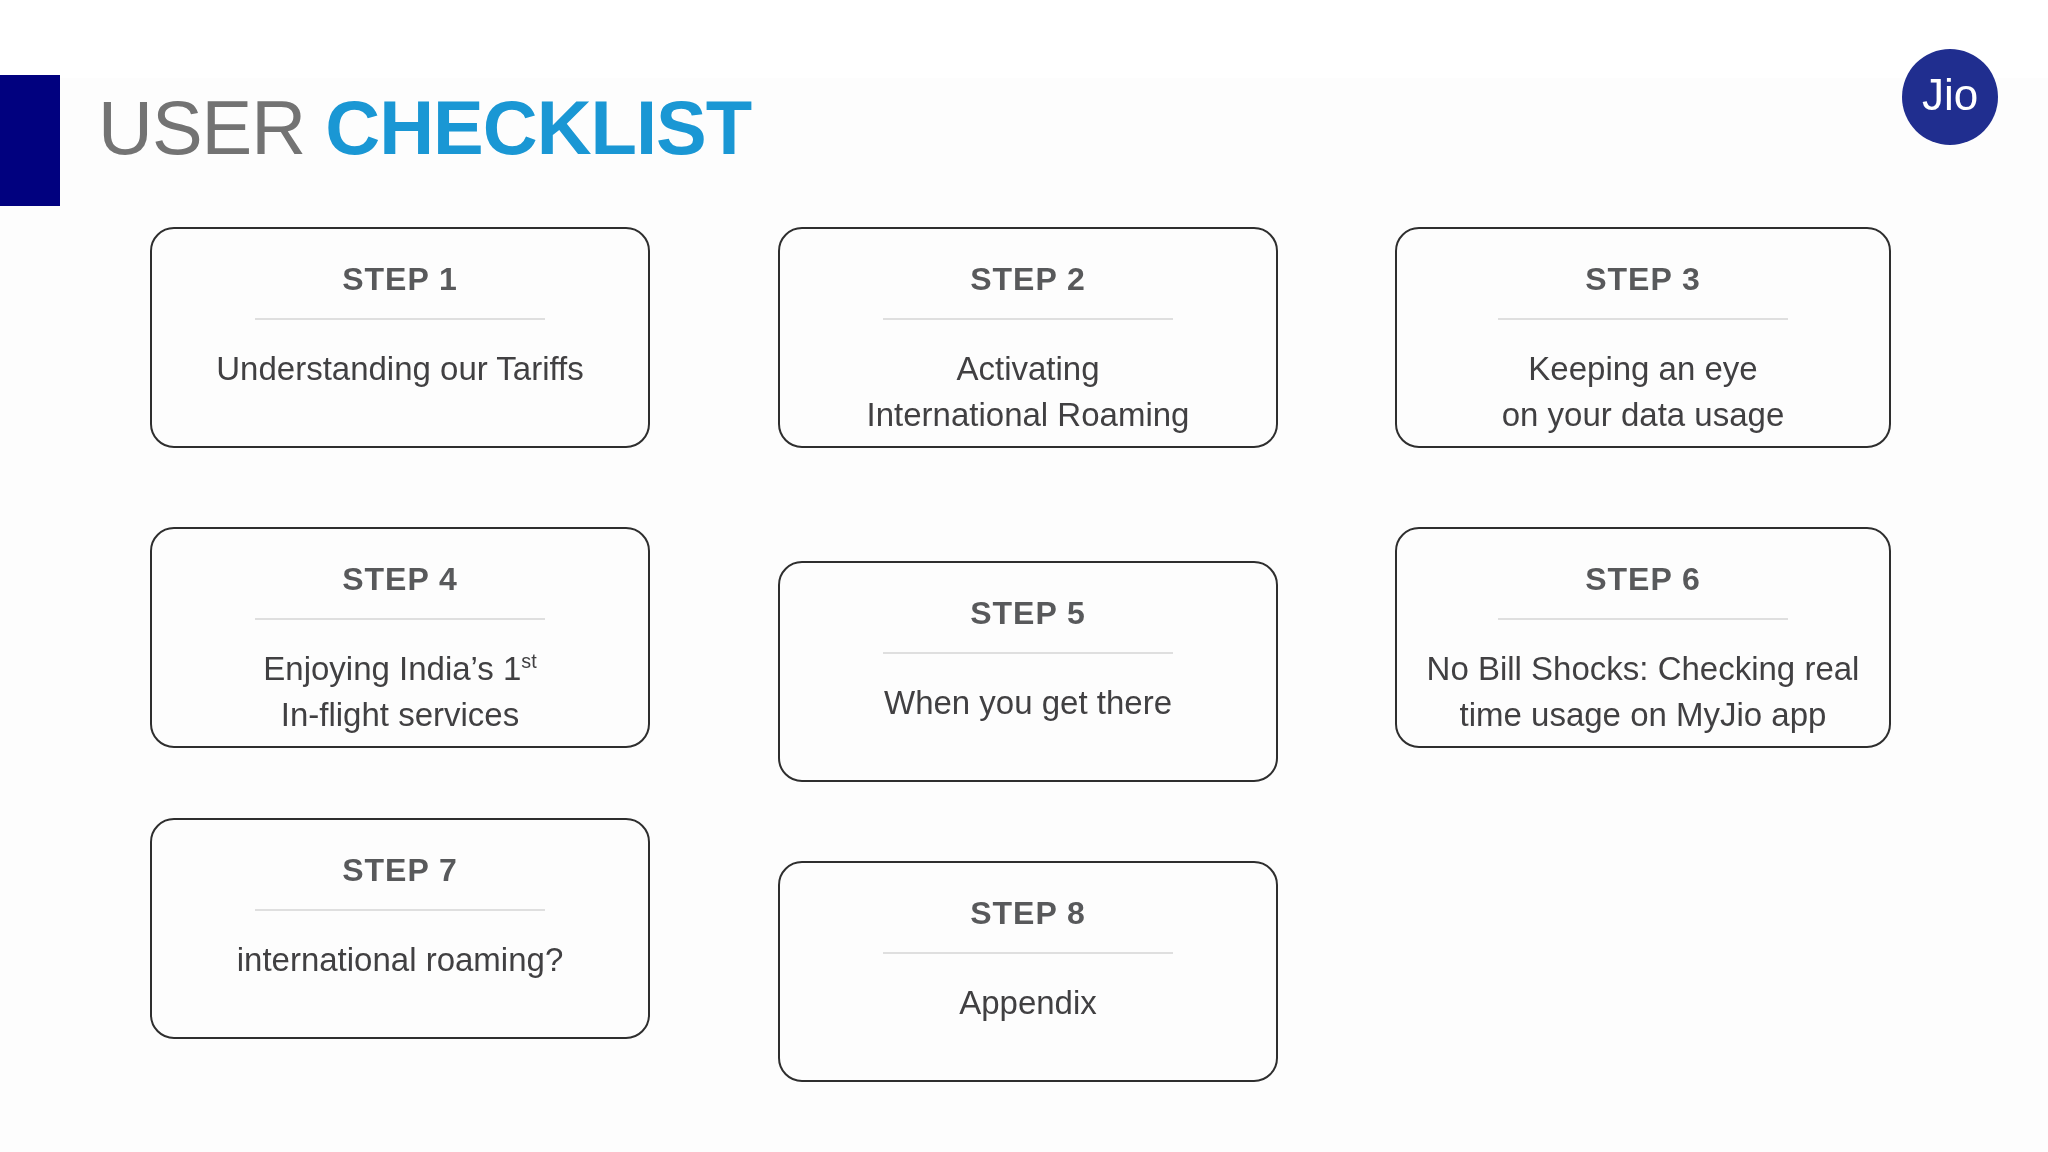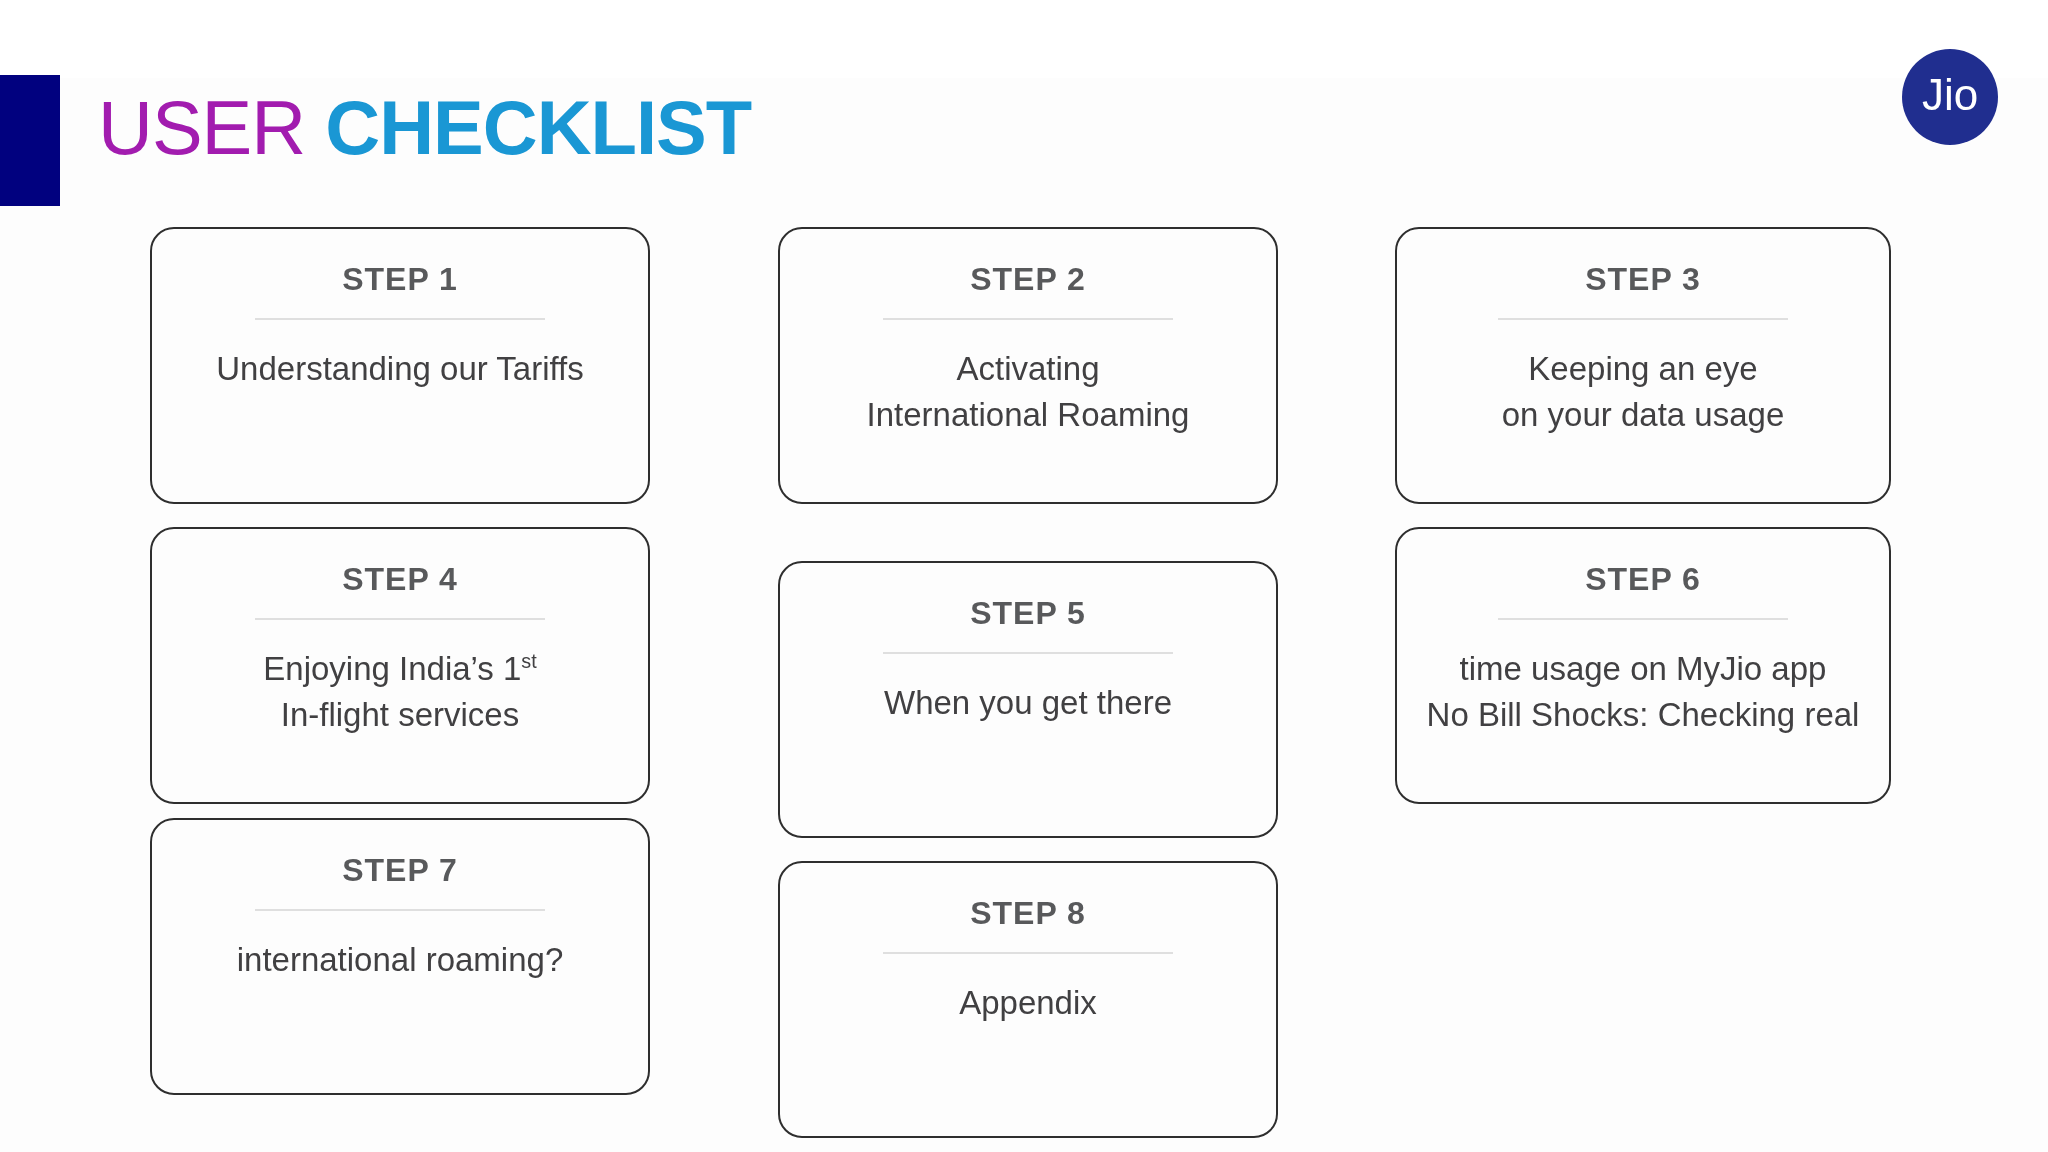--- a/index.html
+++ b/index.html
@@ -18,40 +18,40 @@
     width: 60px; height: 131px;
     background: #01017f;
   }
 
   .title {
     position: absolute; left: 98px; top: 88px;
     font-size: 76px; line-height: 80px;
     letter-spacing: -1px;
     white-space: nowrap;
   }
-  .title .t-regular { font-weight: 400; color: #a21caf; }
+  .title .t-regular { font-weight: 400; color: #737373; }
   .title .t-bold    { font-weight: 700; color: #1a97d4; }
 
   .logo {
     position: absolute; left: 1902px; top: 49px;
     width: 96px; height: 96px;
     border-radius: 50%;
     background: #202e8f;
     display: flex; align-items: center; justify-content: center;
   }
   .logo-text {
     color: #ffffff; font-weight: 400; font-size: 44px;
     letter-spacing: 0px; padding-bottom: 4px;
   }
 
   .cards { position: absolute; left: 150px; top: 227px; width: 1750px; height: 830px; }
 
   .card {
     position: absolute;
-    width: 500px; height: 277px;
+    width: 500px; height: 221px;
     border: 2px solid #2e2e2e;
     border-radius: 24px;
     background: #fdfdfd;
     display: flex; flex-direction: column; align-items: center;
     padding-top: 30px;
   }
   .card:nth-child(1) { left: 0;      top: 0; }
   .card:nth-child(2) { left: 628px;  top: 0; }
   .card:nth-child(3) { left: 1245px; top: 0; width: 496px; }
   .card:nth-child(4) { left: 0;      top: 300px; }
@@ -136,22 +136,22 @@
       <div class="step-body">
         <div><span>When you get there</span><sup></sup></div>
         <div></div>
       </div>
     </div>
 
     <div class="card">
       <div class="step-label">STEP 6</div>
       <div class="step-divider"></div>
       <div class="step-body">
+        <div><span>No Bill Shocks: Checking real</span><sup></sup></div>
         <div>time usage on MyJio app</div>
-        <div><span>No Bill Shocks: Checking real</span><sup></sup></div>
       </div>
     </div>
 
     <div class="card">
       <div class="step-label">STEP 7</div>
       <div class="step-divider"></div>
       <div class="step-body">
         <div>international roaming?</div>
       </div>
     </div>

